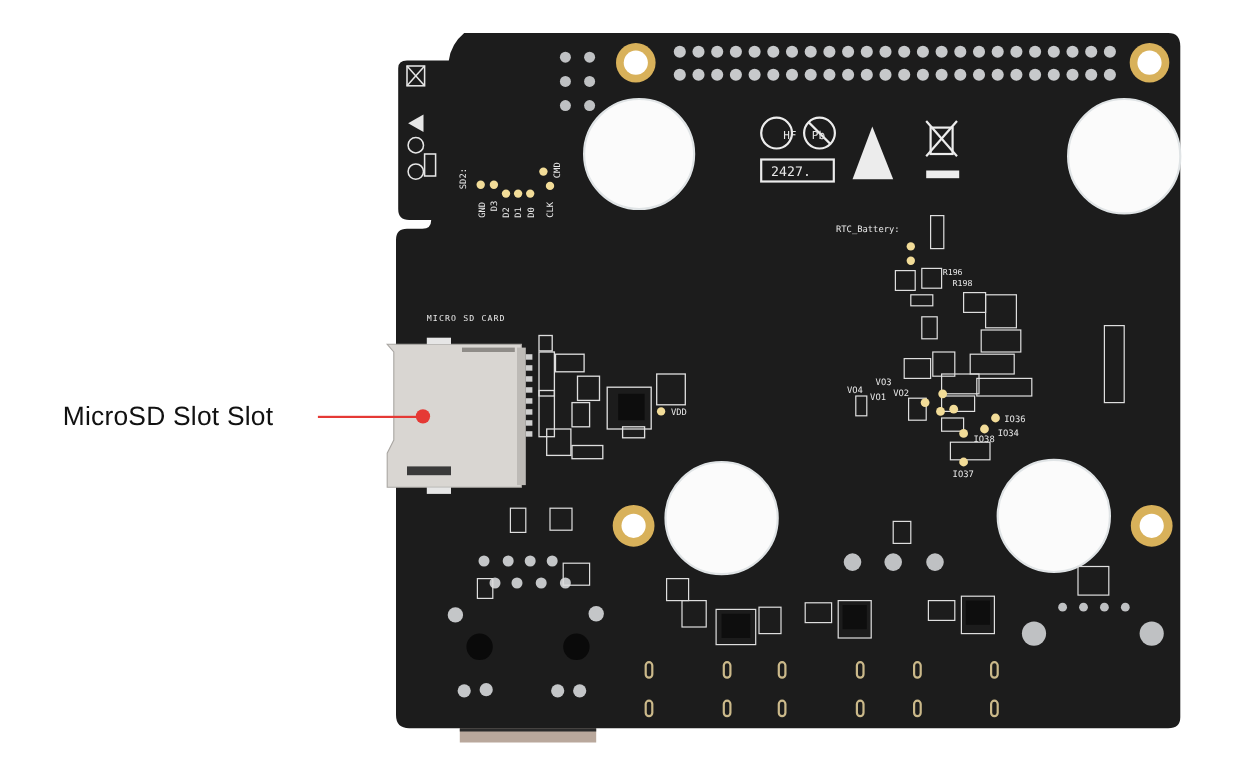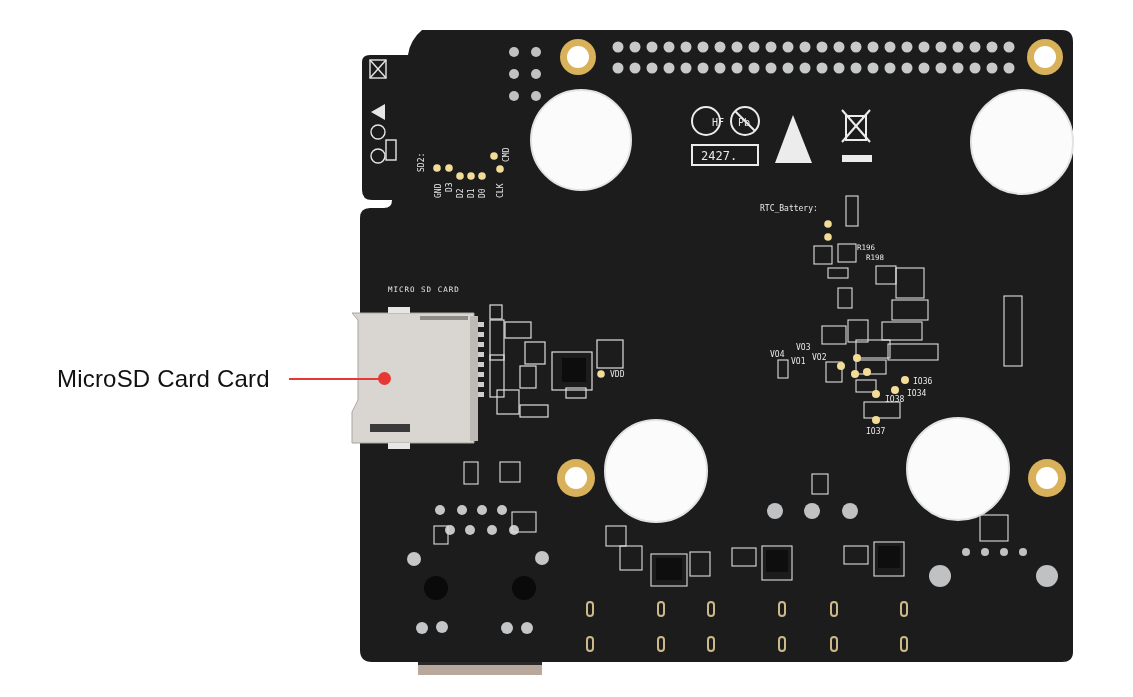--- a/index.html
+++ b/index.html
@@ -286,15 +286,15 @@
       <rect x="708" y="637" width="6" height="14" rx="3"></rect>
     <rect x="779" y="602" width="6" height="14" rx="3"></rect>
       <rect x="779" y="637" width="6" height="14" rx="3"></rect>
     <rect x="831" y="602" width="6" height="14" rx="3"></rect>
       <rect x="831" y="637" width="6" height="14" rx="3"></rect>
     <rect x="901" y="602" width="6" height="14" rx="3"></rect>
       <rect x="901" y="637" width="6" height="14" rx="3"></rect>
   </g>
 </svg>
 
-<div class="callout-label">MicroSD Card Card</div>
+<div class="callout-label">MicroSD Slot Slot</div>
 <div class="callout-line"></div>
 <div class="callout-dot"></div>
 
 </body></html>

